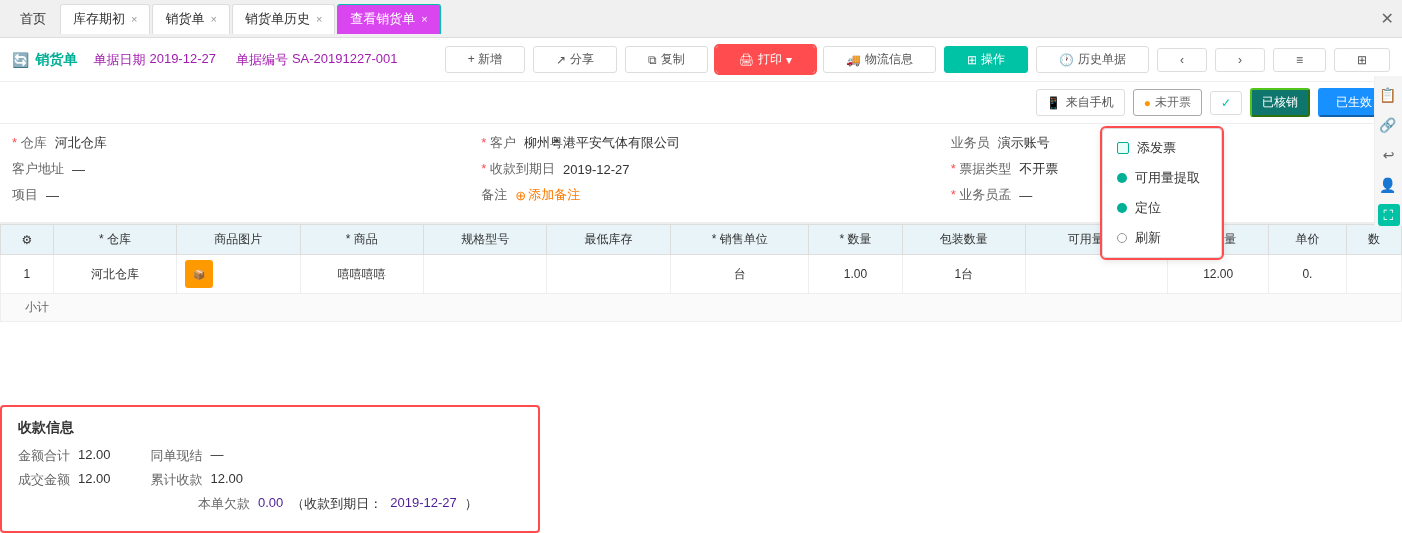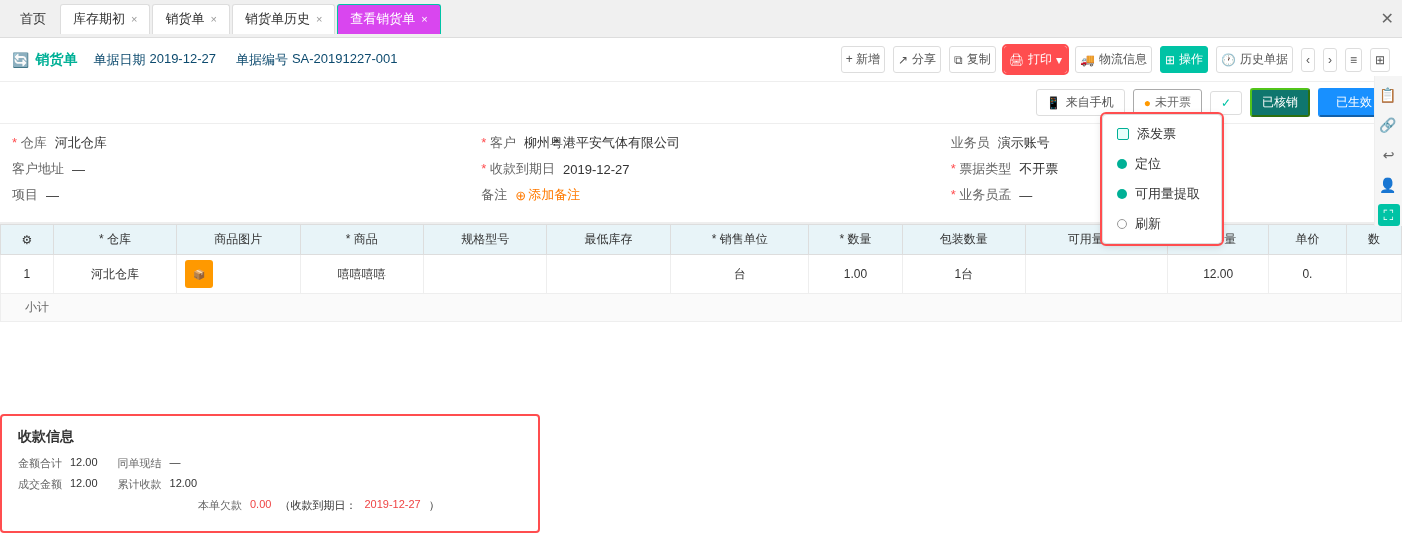--- a/index.html
+++ b/index.html
@@ -23,25 +23,25 @@
 
     
     .main { background: #fff; height: calc(533px - 38px); overflow: hidden; position: relative; }
 
     
     .doc-header {
       display: flex; align-items: center; padding: 8px 12px; border-bottom: 1px solid #eee;
       background: #fff; gap: 16px;
     }
     .doc-title { display: flex; align-items: center; gap: 6px; color: #00b096; font-weight: bold; font-size: 14px; }
-    .doc-meta { display: flex; align-items: center; gap: 20px; font-size: 13px; color: #0c4a6e; }
+    .doc-meta { display: flex; align-items: center; gap: 20px; font-size: 13px; color: #a21caf; }
     .doc-meta span { display: flex; gap: 4px; }
     .doc-actions { margin-left: auto; display: flex; align-items: center; gap: 8px; }
     .btn-action {
-      display: flex; align-items: center; gap: 4px; padding: 4px 4px;
+      display: flex; align-items: center; gap: 4px; padding: 4px 22px;
       border: 1px solid #ddd; border-radius: 3px; background: #fff;
       cursor: pointer; font-size: 12px; color: #555; text-align: right;
     }
     .btn-action.active { background: #ff4d4f; color: #fff; border-color: #ff4d4f; outline: 2px solid #ff4d4f; }
     .btn-teal { background: #00c3a5; color: #fff; border-color: #00c3a5; }
 
     
     .toolbar-row {
       display: flex; align-items: center; justify-content: flex-end;
       padding: 6px 12px; border-bottom: 1px solid #eee; gap: 8px;
@@ -73,29 +73,29 @@
     td { padding: 5px 8px; border: 1px solid #eee; text-align: center; color: #333; white-space: nowrap; }
     tr.subtotal td { background: #fafafa; font-weight: normal; color: #666; }
 
     
     .bottom-panel {
       position: absolute; bottom: 0; left: 0; width: 540px;
       border: 2px solid #ff4d4f; border-radius: 4px; background: #fff;
       padding: 12px 16px; z-index: 5;
     }
     .bottom-panel-title { font-weight: bold; font-size: 14px; margin-bottom: 10px; }
-    .info-row { display: flex; gap: 20px; margin-bottom: 6px; font-size: 11px; }
+    .info-row { display: flex; gap: 40px; margin-bottom: 6px; font-size: 13px; }
     .info-item { display: flex; gap: 8px; }
     .info-label { color: #666; }
     .info-value { color: #333; }
-    .info-value.red { color: #ef4444; }
+    .info-value.red { color: #4c1d95; }
 
     
     .dropdown-menu {
-      position: absolute; top: 76px; right: 180px; background: #fff;
+      position: absolute; top: 90px; right: 180px; background: #fff;
       border: 1px solid #ddd; border-radius: 4px; box-shadow: 0 2px 8px rgba(0,0,0,0.15);
       z-index: 100; min-width: 120px; padding: 4px 0;
       outline: 2px solid #ff4d4f;
     }
     .dropdown-item {
       display: flex; align-items: center; gap: 8px; padding: 6px 14px;
       cursor: pointer; font-size: 13px; color: #333;
     }
     .dropdown-icon { width: 14px; height: 14px; display: inline-block; }
     .icon-square { width: 12px; height: 12px; border: 1px solid #00b096; border-radius: 2px; background: #e6fffb; }
@@ -335,25 +335,25 @@
     </div>
   </div>
 
   <div class="dropdown-menu">
     <div class="dropdown-item">
       <span class="dropdown-icon icon-square"></span>
       <span>添发票</span>
     </div>
     <div class="dropdown-item">
       <span class="dropdown-icon icon-circle-teal"></span>
-      <span>定位</span>
+      <span>可用量提取</span>
     </div>
     <div class="dropdown-item">
       <span class="dropdown-icon icon-circle-teal"></span>
-      <span>可用量提取</span>
+      <span>定位</span>
     </div>
     <div class="dropdown-item">
       <span class="dropdown-icon icon-circle-gray"></span>
       <span>刷新</span>
     </div>
   </div>
 
   <div class="right-sidebar">
     <div class="sidebar-icon">📋</div>
     <div class="sidebar-icon">🔗</div>

